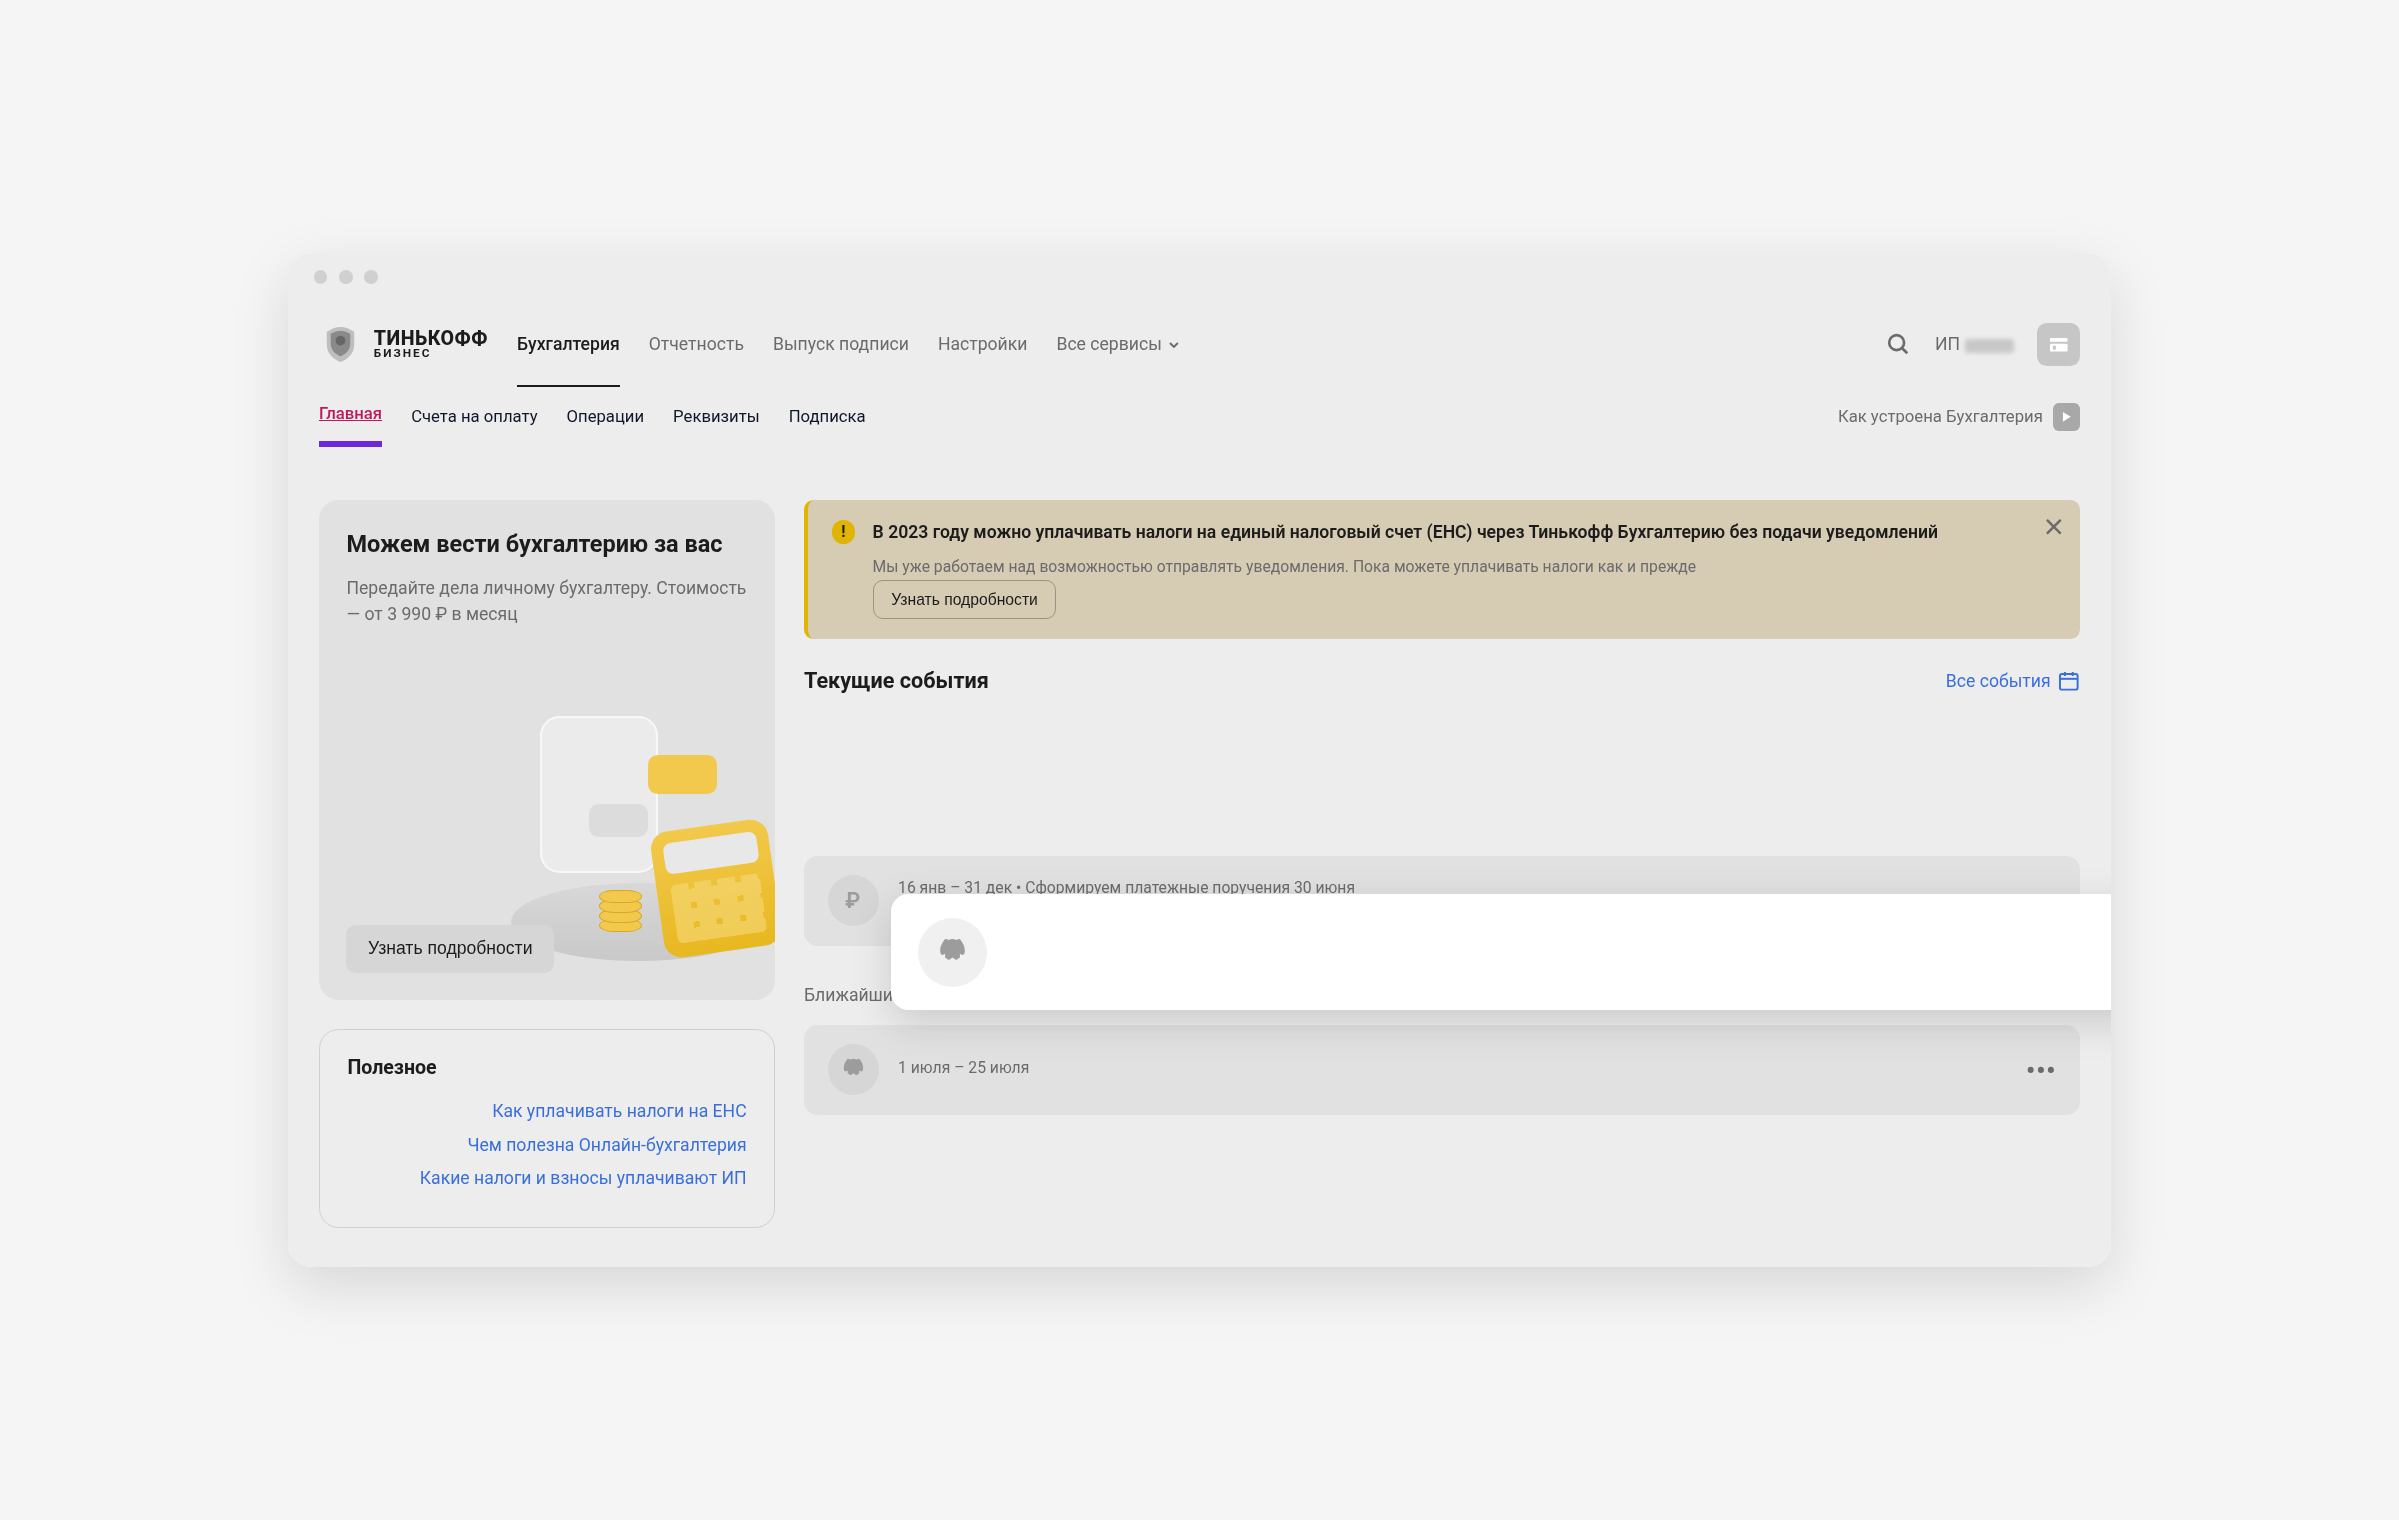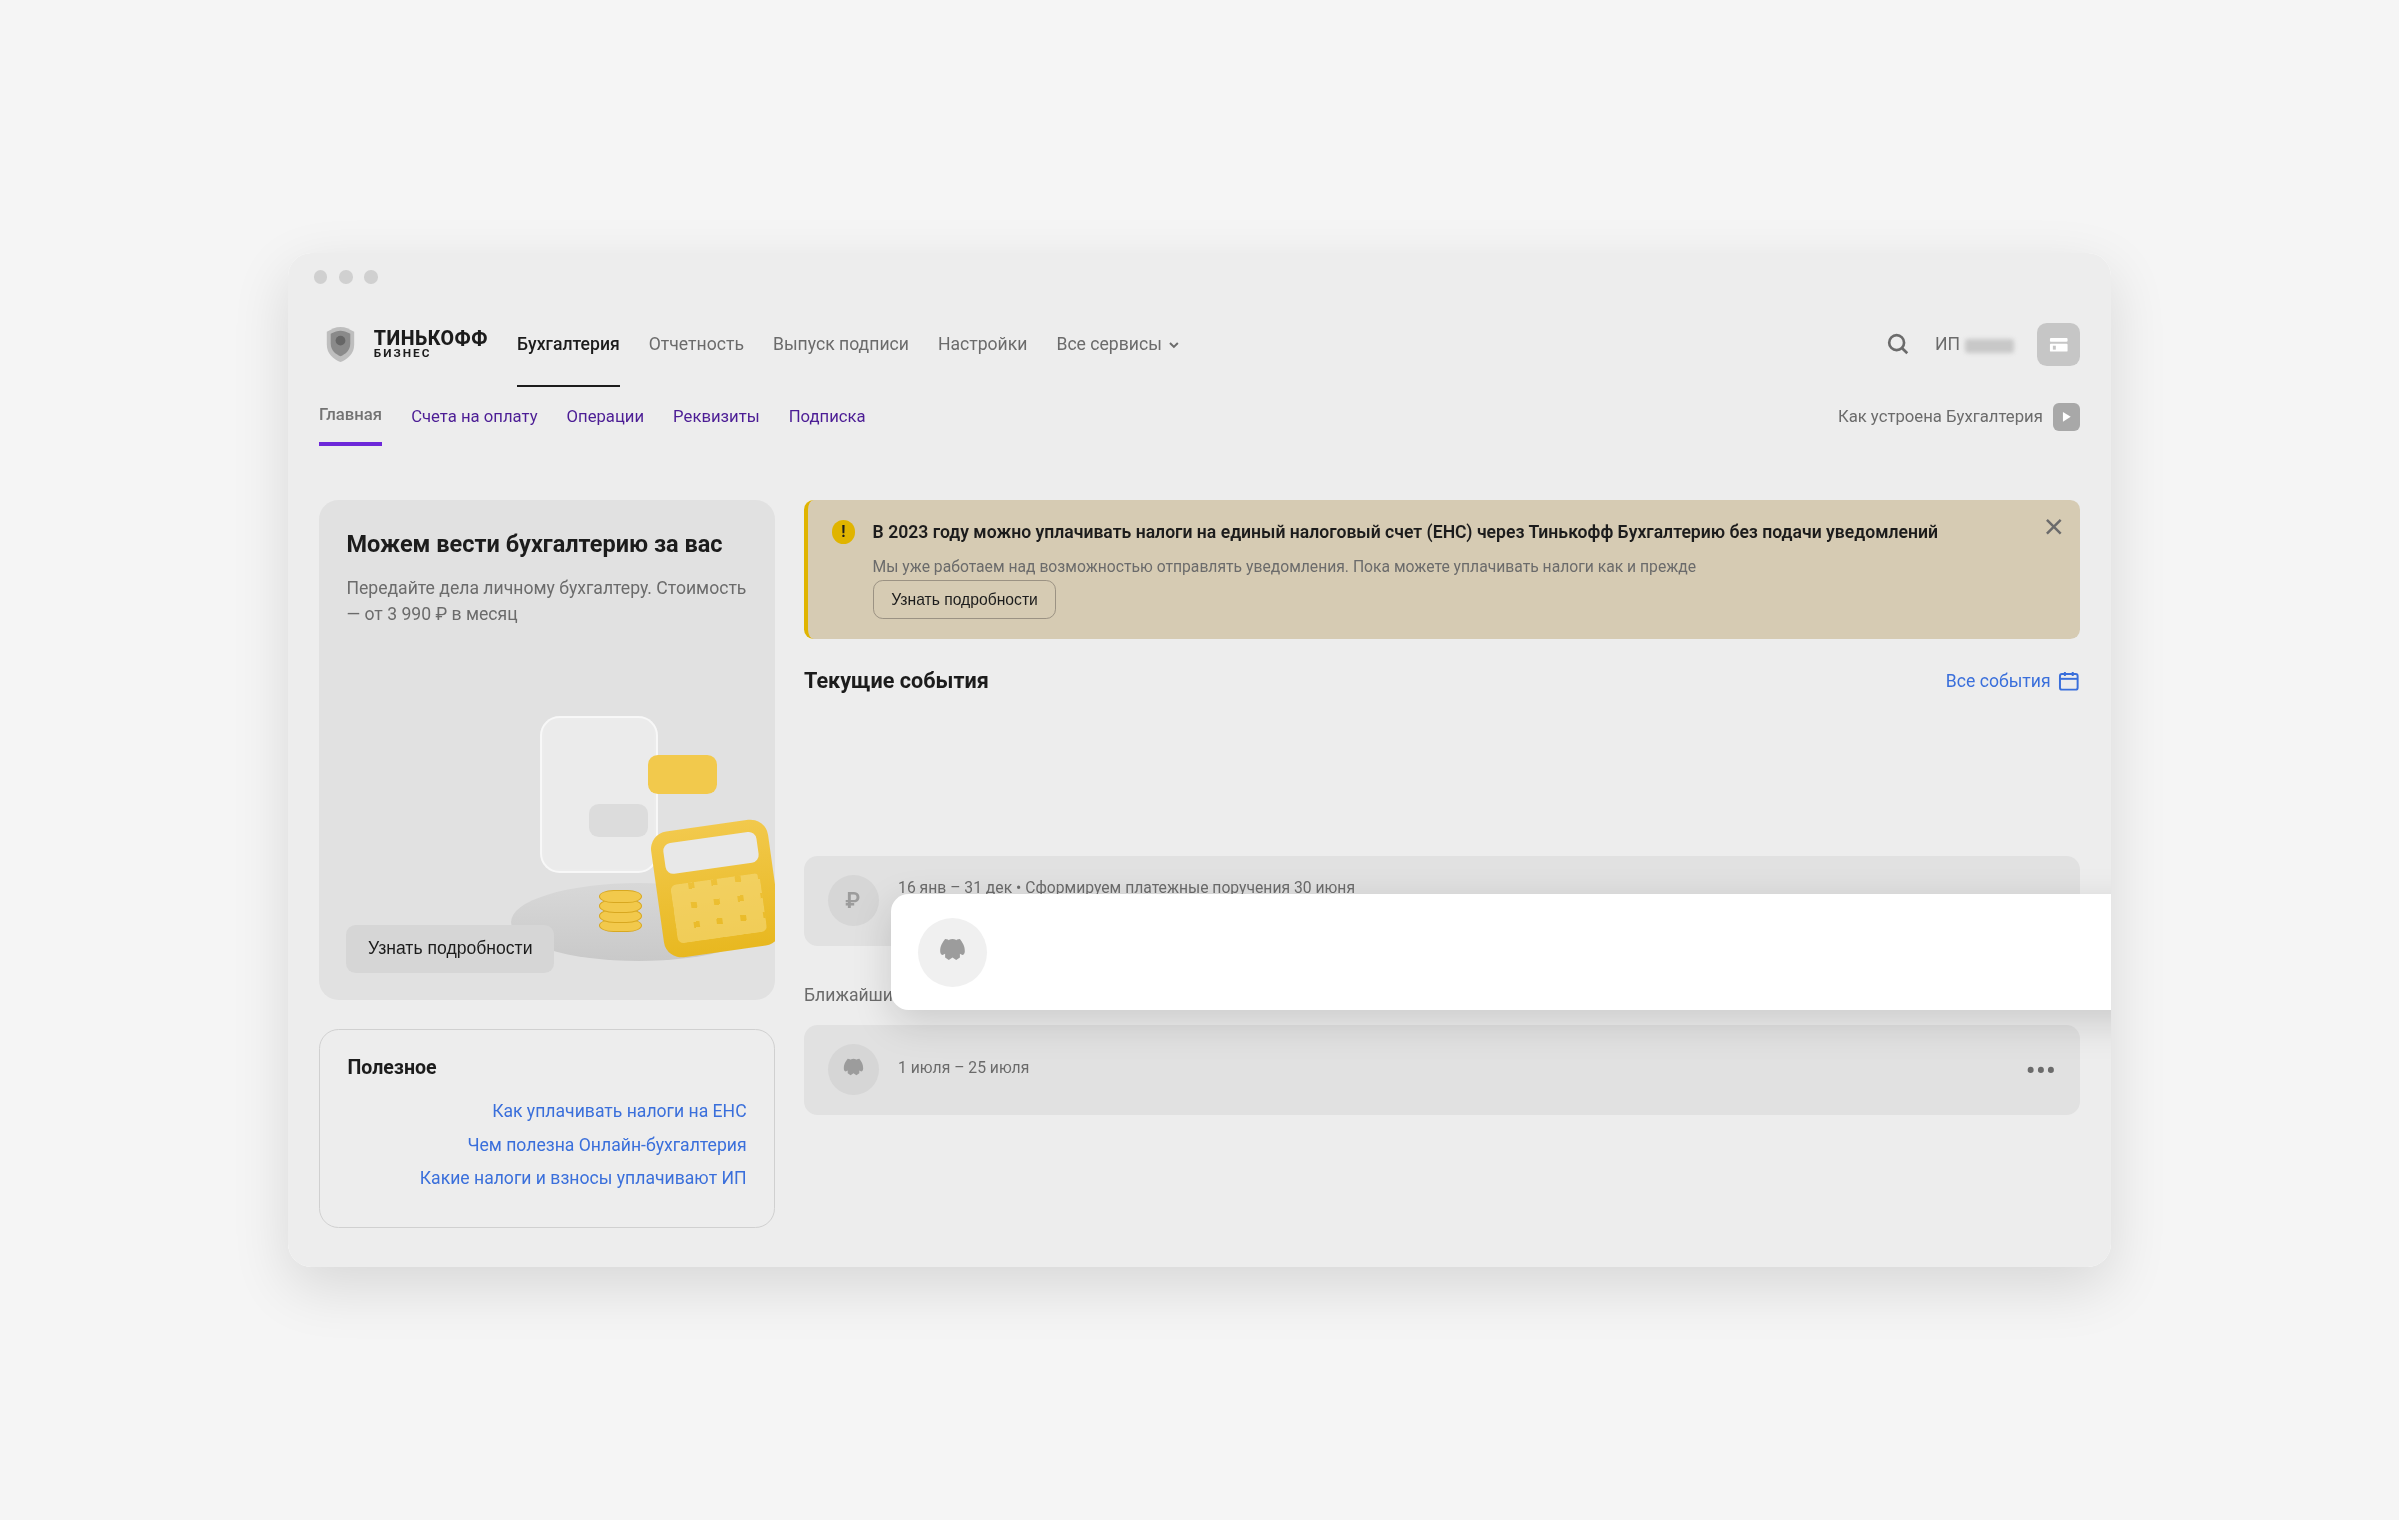--- a/index.html
+++ b/index.html
@@ -134,29 +134,30 @@
   justify-content: center;
 }
 .sub-nav {
   display: flex;
   align-items: center;
   padding: 0 31px;
   height: 59px;
   gap: 29px;
 }
 .sub-nav-item {
-  color: #4c1d95;
+  color: #0f172a;
   font-size: 16.7px;
   padding: 17.6px 0;
   cursor: pointer;
 }
 .sub-nav-item.active {
-  color: #737373;
+  color: #be185d;
   font-weight: 500;
-  border-bottom: 4px solid #6d28d9;
+  border-bottom: 6px solid #6d28d9;
+  text-decoration: underline;
 }
 .sub-nav-right {
   margin-left: auto;
   display: flex;
   align-items: center;
   gap: 9.8px;
   color: #6b6b6b;
   font-size: 16.7px;
   justify-content: center;
 }

